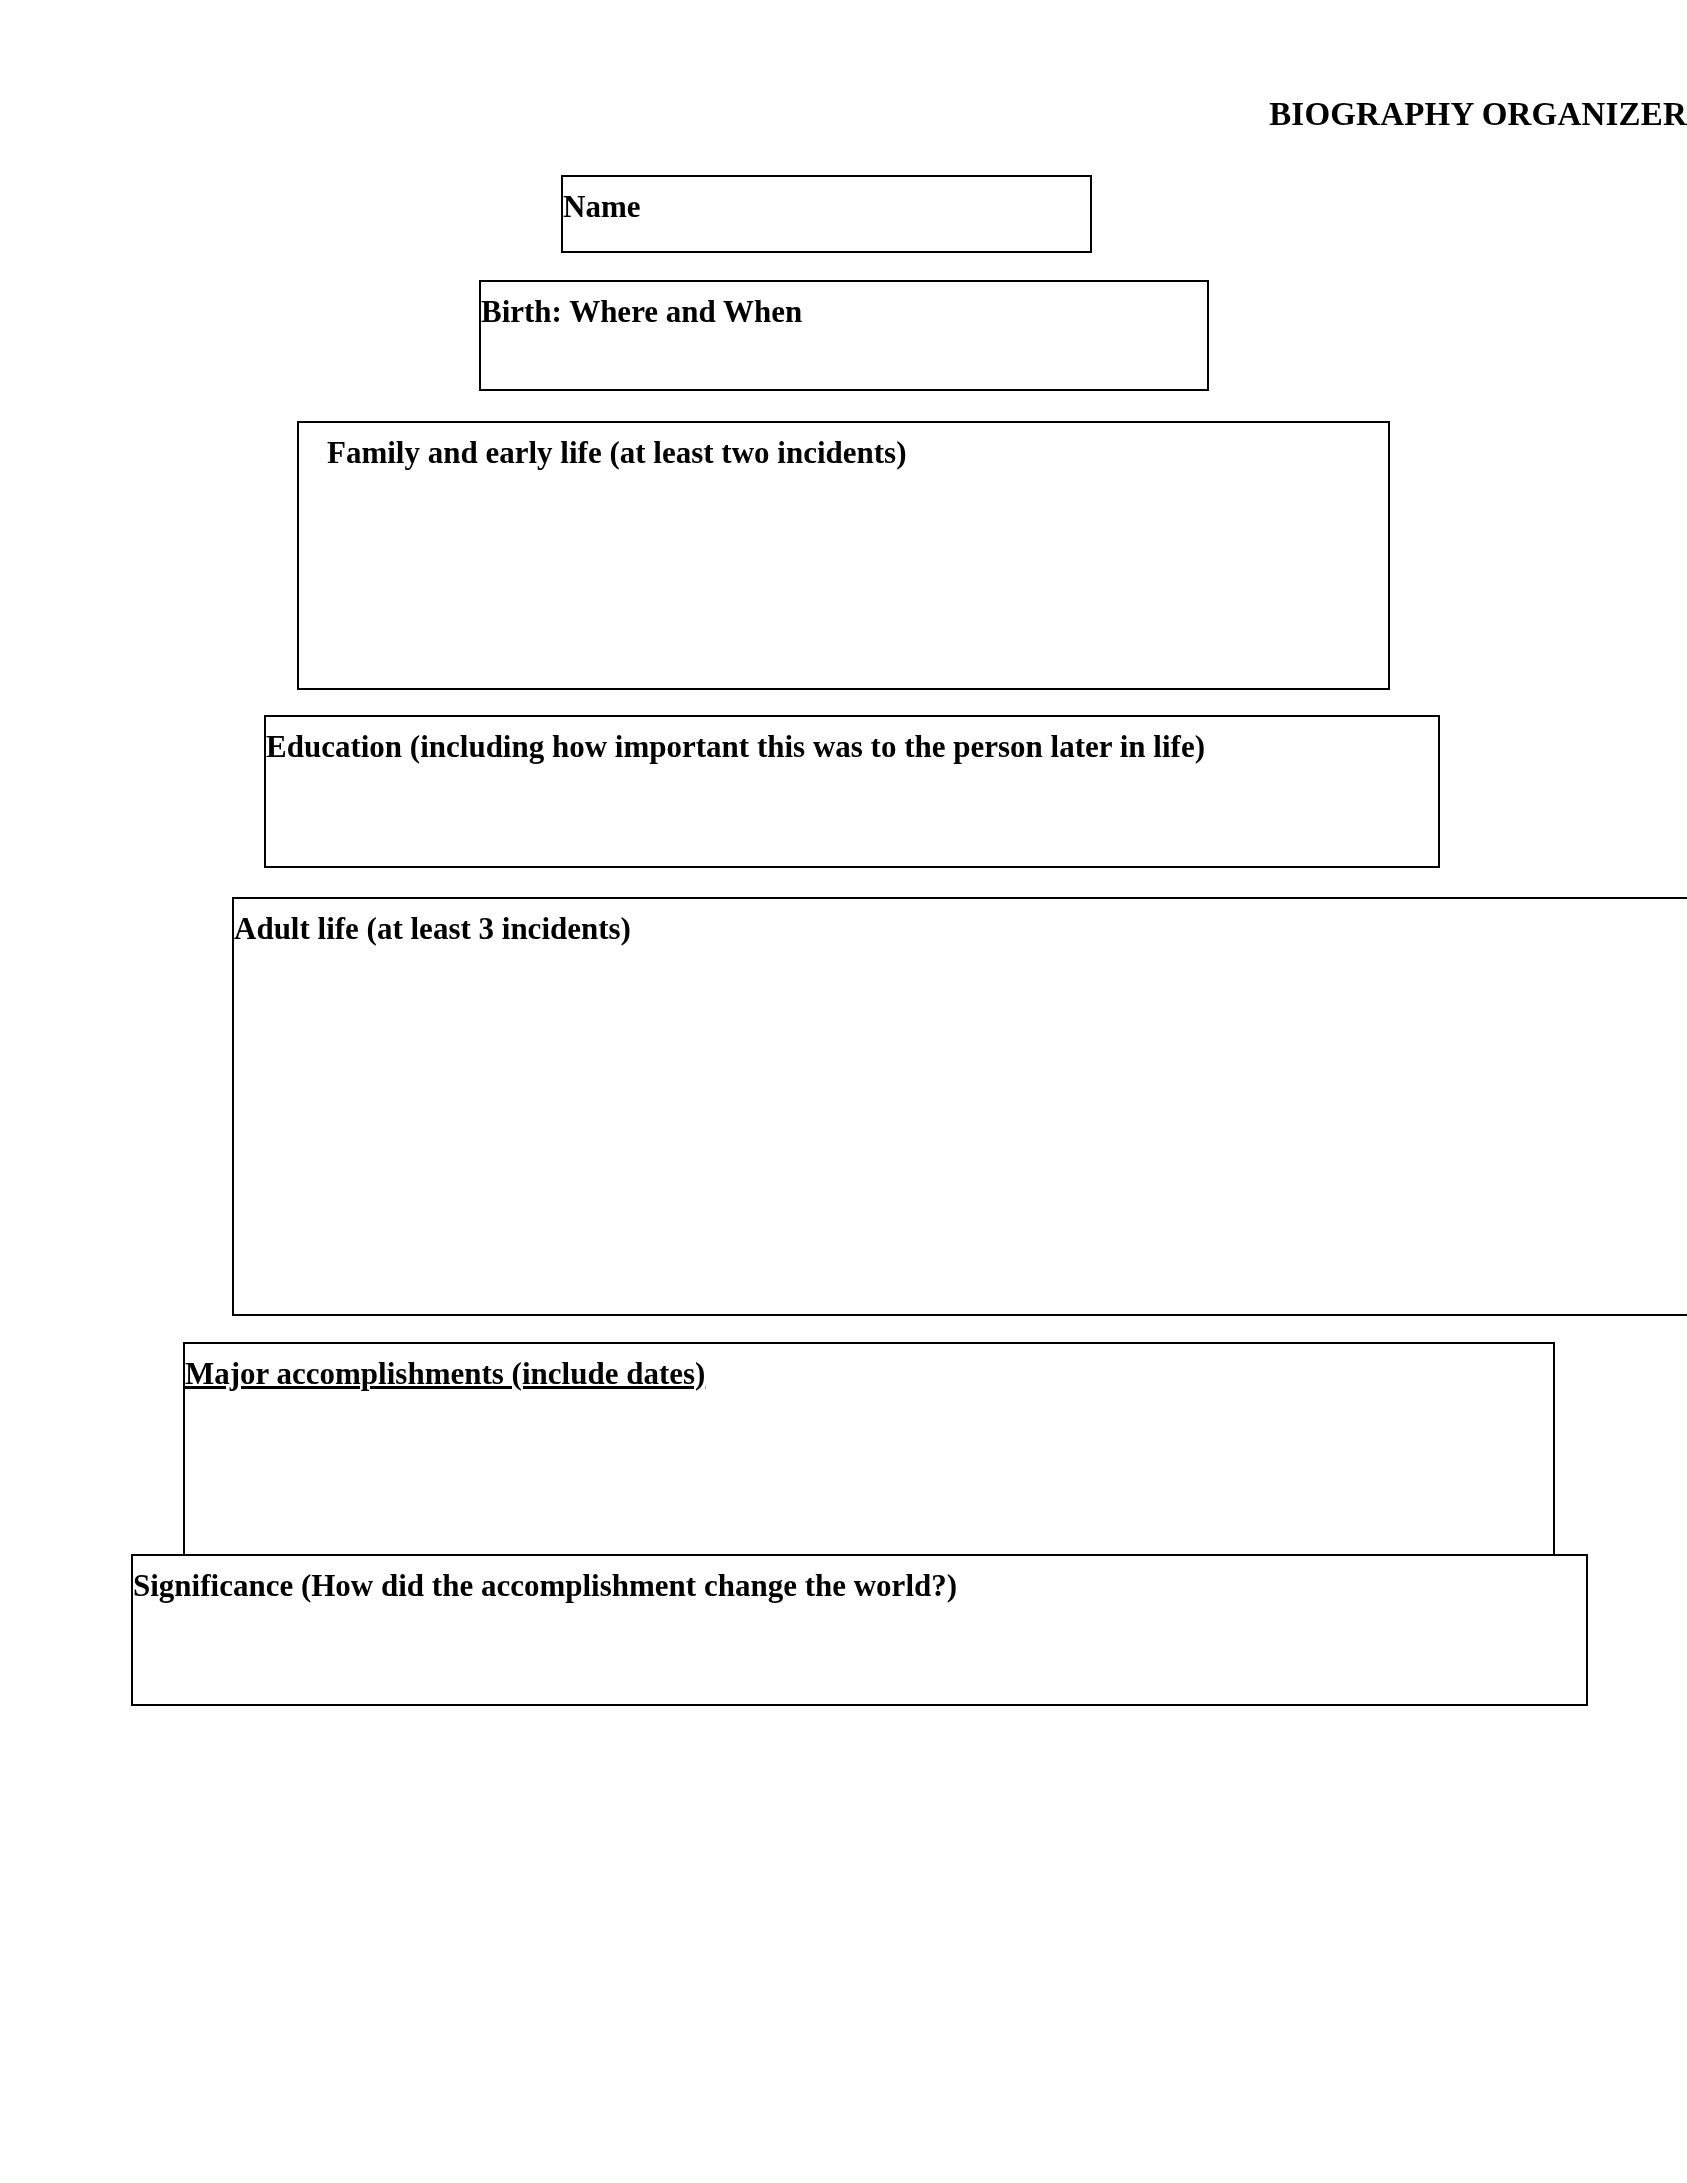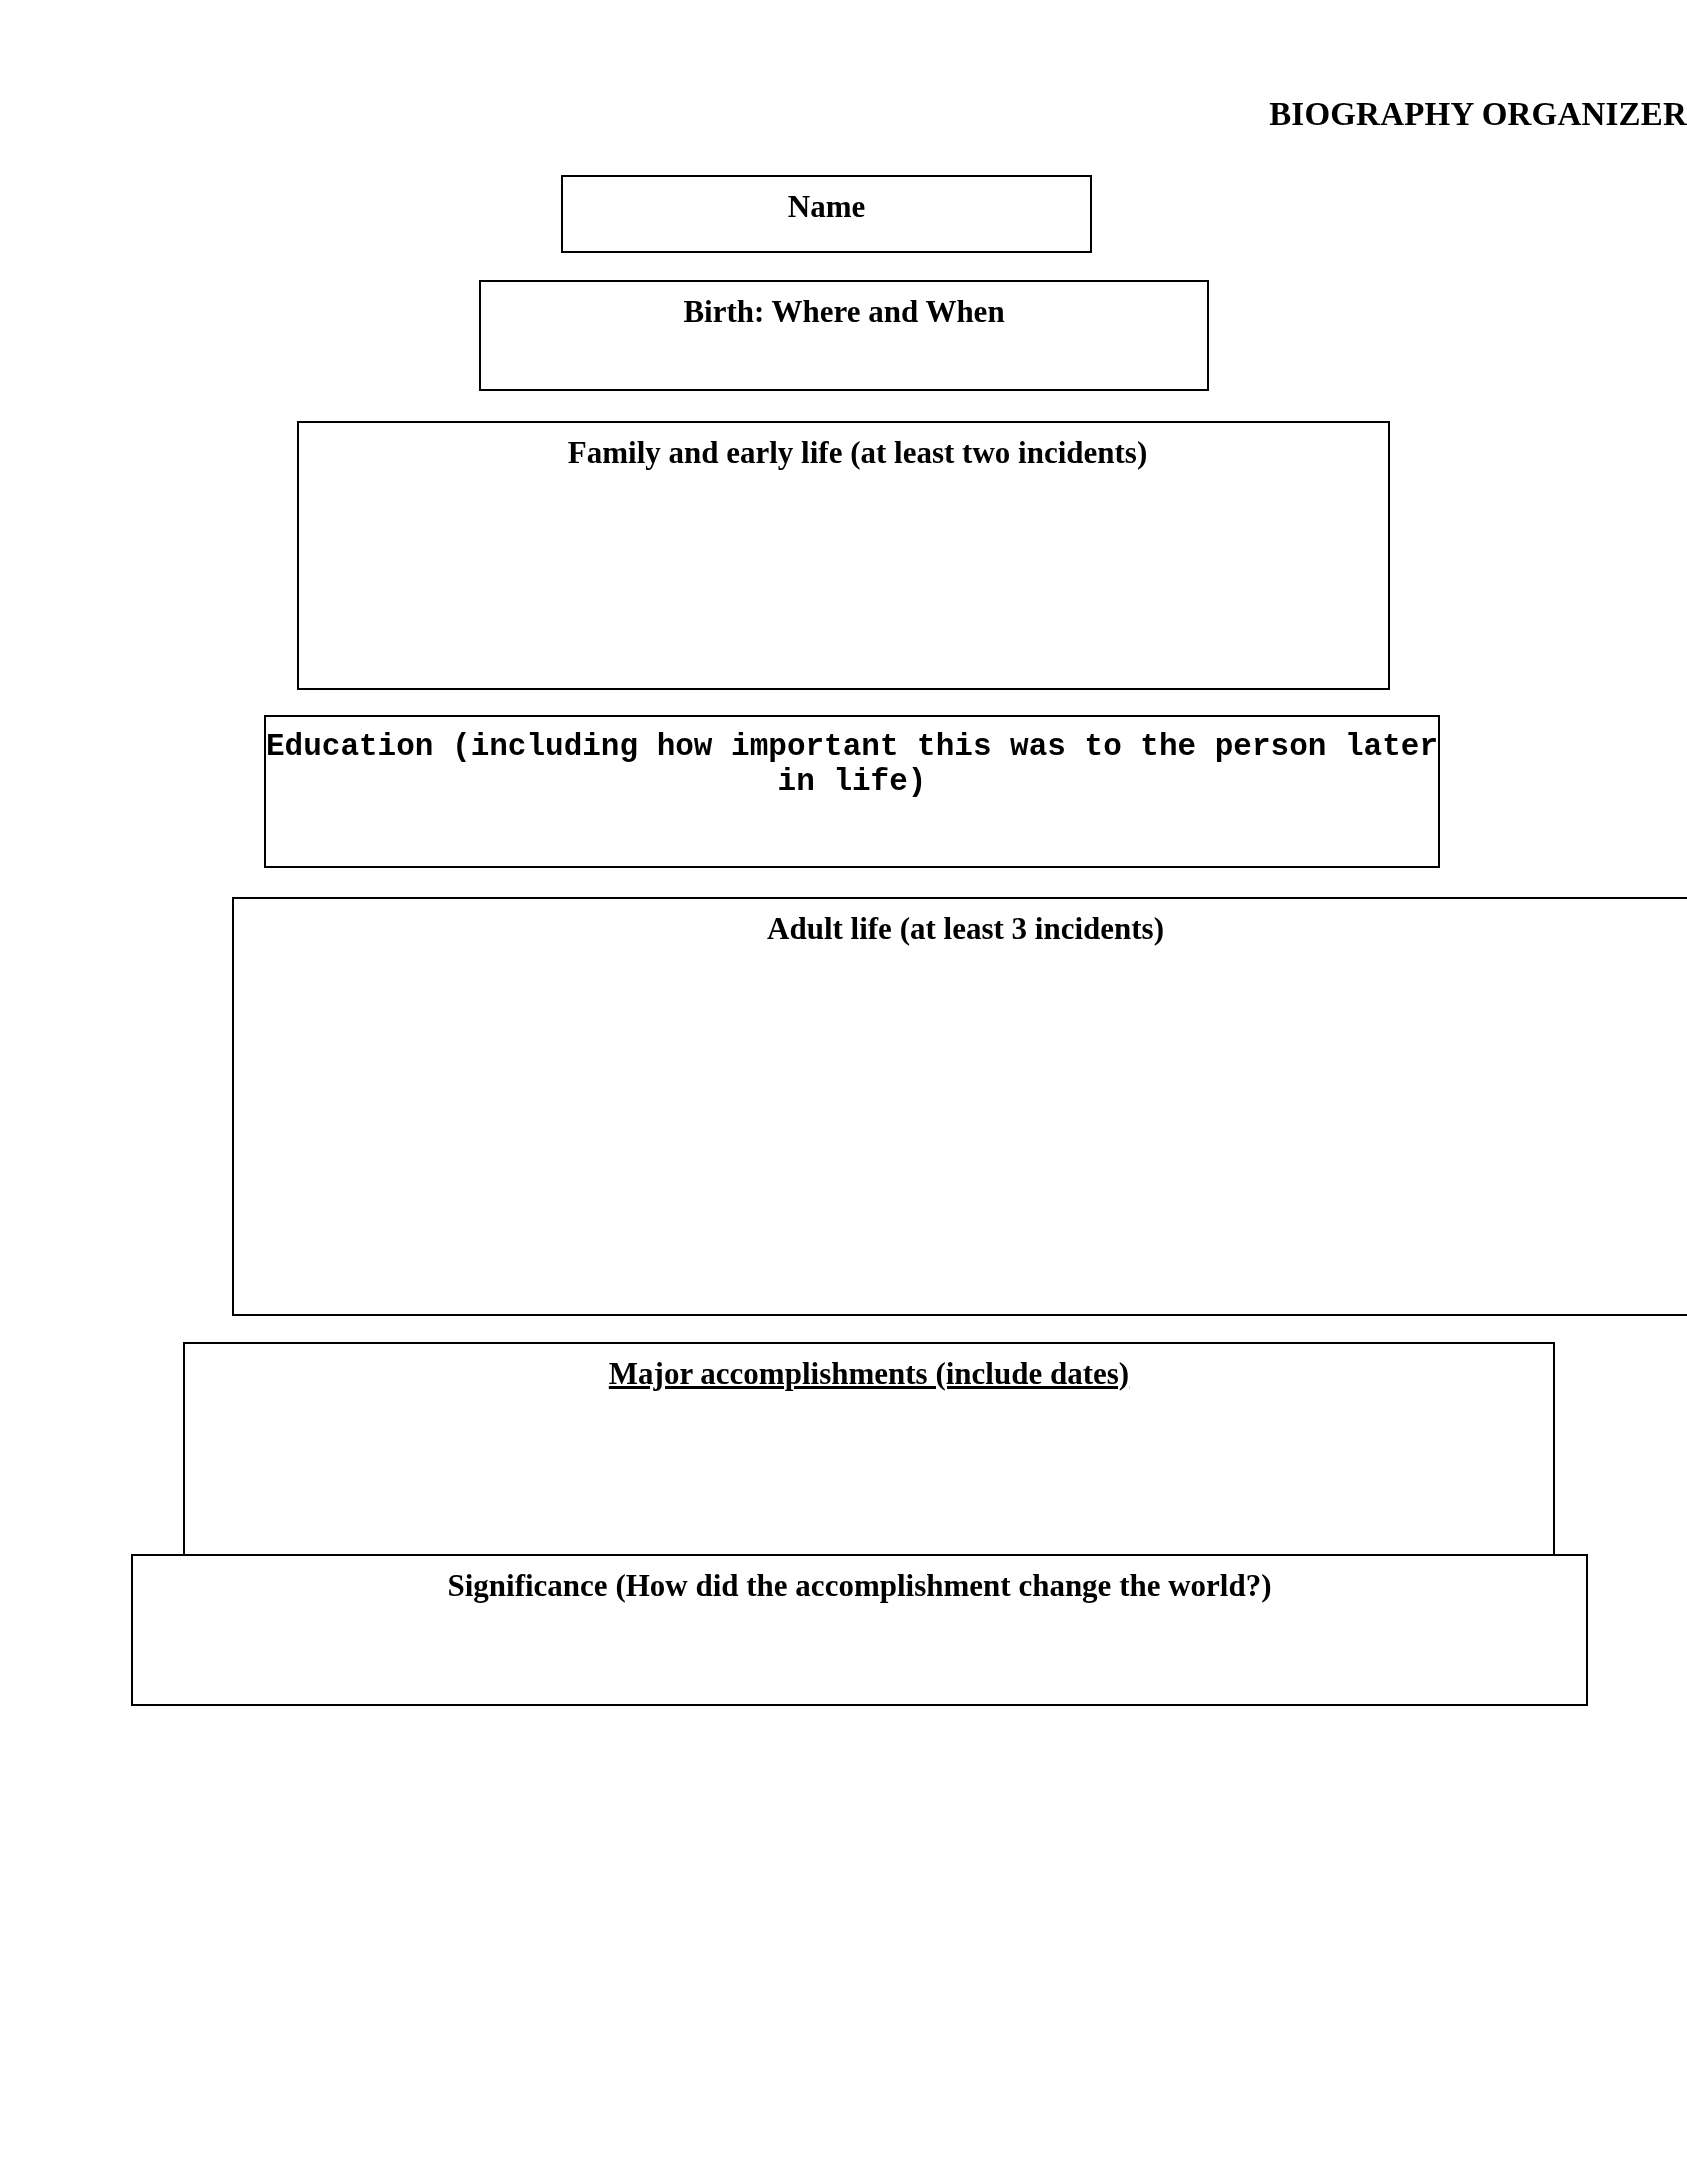--- a/index.html
+++ b/index.html
@@ -31,32 +31,31 @@
   }
   .organizer-box {
     position: absolute;
     box-sizing: border-box;
     border: 2.5px solid #000000;
     background: #ffffff;
   }
   .box-label {
     display: block;
     width: 100%;
-    text-align: center;
     font-size: 31px;
     font-weight: bold;
     line-height: 1.15;
     padding-top: 11.5px;
     box-sizing: border-box;
   }
   
   #box-name        { left: 561px;  top: 175px;  width: 531px;  height: 78px;  }
   #box-birth       { left: 479px;  top: 280px;  width: 730px;  height: 111px; }
   #box-family      { left: 297px;  top: 421px;  width: 1093px; height: 269px; padding-left: 28px; }
-  #box-education   { left: 264px;  top: 715px;  width: 1176px; height: 153px; font-family: Liberation Mono, monospace; }
+  #box-education   { left: 264px;  top: 715px;  width: 1176px; height: 153px; }
   #box-adult       { left: 232px;  top: 897px; width: 1467px; height: 419px; }
   #box-accomplish  { left: 183px;  top: 1342px; width: 1372px; height: 269px; text-decoration: underline; }
   #box-significance{ left: 131px;  top: 1554px; width: 1457px; height: 152px; }
   #box-death       { left: 478px;  top: 1817px; width: 735px;  height: 114px; }
 </style>
 </head>
 <body>
 
 <div id="page">
 

